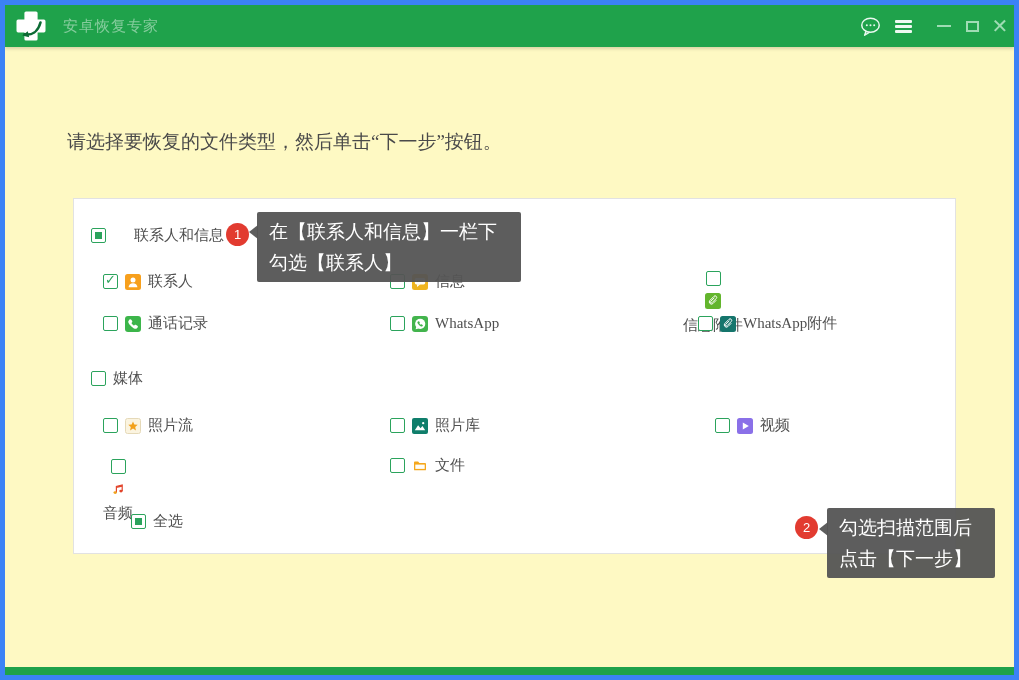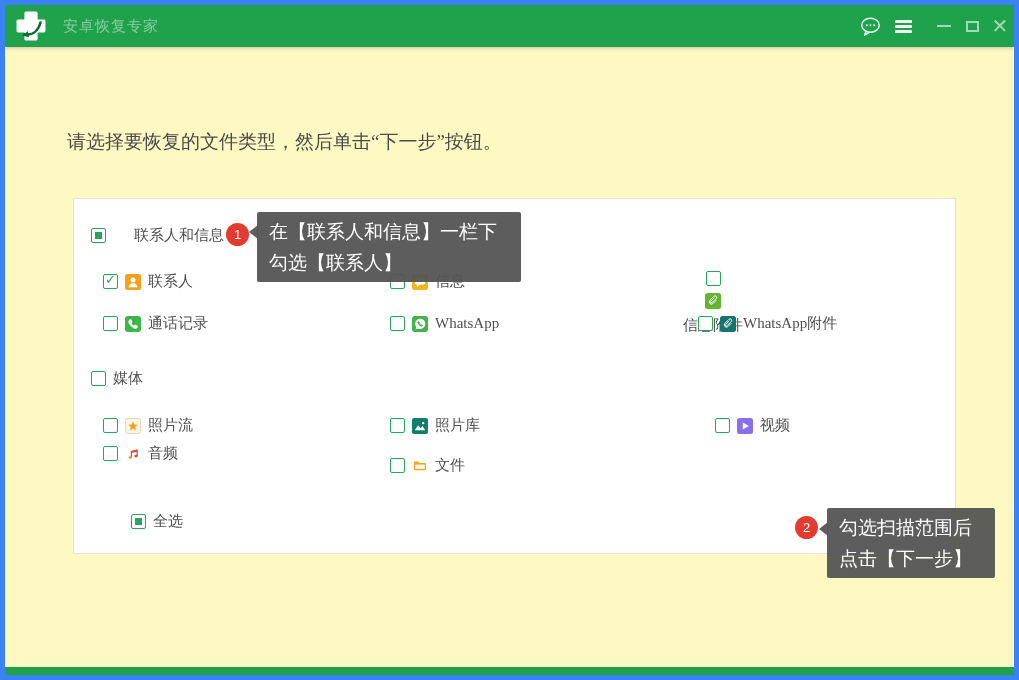--- a/index.html
+++ b/index.html
@@ -218,21 +218,21 @@
       <span class="cb unchecked"></span>
       <span class="fticon">
         <svg viewBox="0 0 16 16">
             <rect width="16" height="16" rx="2.5" fill="#8a70e8"></rect>
             <path d="M5.8 4.4 L11.8 8 L5.8 11.6 Z" fill="#fff"></path>
           </svg>
       </span>
       <span class="lbl">视频</span>
     </div>
 
-    <div class="item" style="left:29px;top:244px;">
+    <div class="item" style="left:29px;top:260px;flex-direction:column;">
       <span class="cb unchecked"></span>
       <span class="fticon">
         <svg viewBox="0 0 16 16">
             <path d="M6.4 11.5 V5.4 L12.2 4 V10" stroke="#e2452c" stroke-width="1.2" fill="none"></path>
             <path d="M6.4 5.4 L12.2 4 L12.2 5.7 L6.4 7.1 Z" fill="#e2452c"></path>
             <ellipse cx="5.2" cy="11.6" rx="1.7" ry="1.3" fill="#f0a11c"></ellipse>
             <ellipse cx="11" cy="10.1" rx="1.7" ry="1.3" fill="#e2452c"></ellipse>
           </svg>
       </span>
       <span class="lbl">音频</span>

